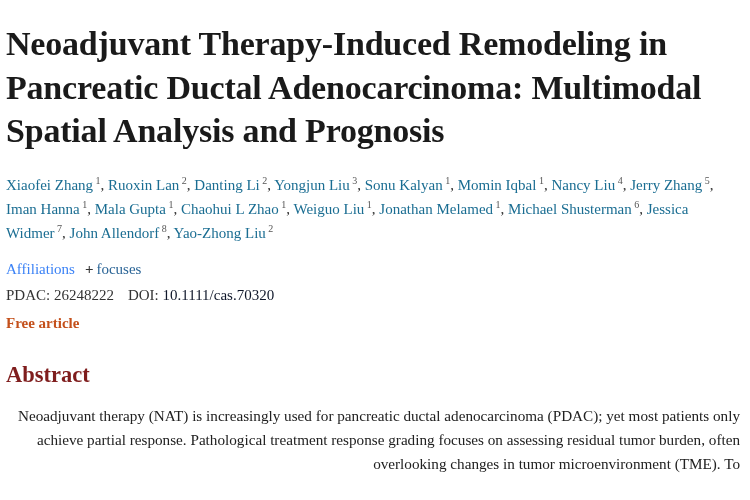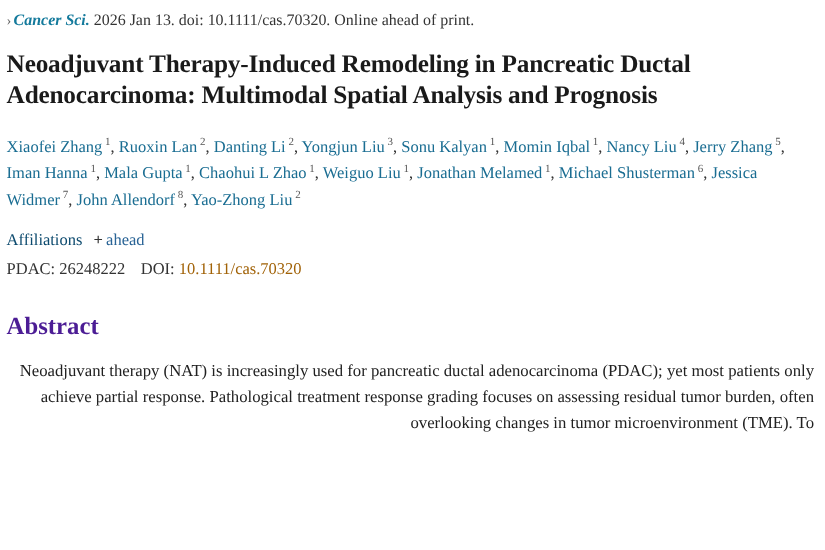--- a/index.html
+++ b/index.html
@@ -37,21 +37,21 @@
     font-weight: bold;
     font-style: italic;
     font-size: 14.5px;
   }
   .citation .rest {
     color: #333333;
   }
 
   
   .title {
-    font-size: 23px;
+    font-size: 34px;
     line-height: 1.28;
     font-weight: bold;
     color: #1a1a1a;
     margin: 14px 0 0 0;
     letter-spacing: -0.2px;
     max-width: 700px;
   }
 
   
   .authors {
@@ -71,88 +71,86 @@
     color: #555;
   }
   .comma { color: #333; }
 
   
   .affil-row {
     margin: 16px 0 0 0;
     font-size: 15px;
     color: #333;
   }
-  .affil-label { color: #0c4a6e; }
+  .affil-label { color: #3b82f6; }
   .expand-btn {
     color: #2a6496;
     margin-left: 10px;
     cursor: pointer;
   }
   .plus {
     color: #333;
     font-weight: bold;
     margin-right: 3px;
   }
 
   .idline {
     margin: 9px 0 0 0;
     font-size: 15px;
     color: #333;
   }
   .idline .sep { display: inline-block; width: 14px; }
   .doi-link {
-    color: #a16207;
+    color: #0f172a;
     text-decoration: none;
     cursor: pointer;
   }
 
   .free-article {
     margin: 11px 0 0 0;
     font-size: 15px;
     color: #c4501b;
     font-weight: bold;
     cursor: pointer;
   }
 
   
   .abstract-head {
     margin: 30px 0 0 0;
     font-size: 22.5px;
     font-weight: bold;
-    color: #4c1d95;
+    color: #7f1d1d;
   }
   .abstract-body {
     margin: 16px 0 0 0;
     font-size: 15.2px;
     line-height: 1.56;
     color: #212121;
     max-width: 740px;
     text-align: right;
   }
 </style>
 </head>
 <body>
 
 <div class="page">
 
-  <div class="citation">
-    <span class="chevron">›</span><span class="journal">Cancer Sci.</span><span class="rest"> 2026 Jan 13. doi: 10.1111/cas.70320. Online ahead of print.</span>
-  </div>
 
   <h1 class="title">Neoadjuvant Therapy-Induced Remodeling in Pancreatic Ductal Adenocarcinoma: Multimodal Spatial Analysis and Prognosis</h1>
 
   <div class="authors"><span class="author-name">Xiaofei Zhang</span><span class="sup"> 1</span><span class="comma">, </span><span class="author-name">Ruoxin Lan</span><span class="sup"> 2</span><span class="comma">, </span><span class="author-name">Danting Li</span><span class="sup"> 2</span><span class="comma">, </span><span class="author-name">Yongjun Liu</span><span class="sup"> 3</span><span class="comma">, </span><span class="author-name">Sonu Kalyan</span><span class="sup"> 1</span><span class="comma">, </span><span class="author-name">Momin Iqbal</span><span class="sup"> 1</span><span class="comma">, </span><span class="author-name">Nancy Liu</span><span class="sup"> 4</span><span class="comma">, </span><span class="author-name">Jerry Zhang</span><span class="sup"> 5</span><span class="comma">, </span><span class="author-name">Iman Hanna</span><span class="sup"> 1</span><span class="comma">, </span><span class="author-name">Mala Gupta</span><span class="sup"> 1</span><span class="comma">, </span><span class="author-name">Chaohui L Zhao</span><span class="sup"> 1</span><span class="comma">, </span><span class="author-name">Weiguo Liu</span><span class="sup"> 1</span><span class="comma">, </span><span class="author-name">Jonathan Melamed</span><span class="sup"> 1</span><span class="comma">, </span><span class="author-name">Michael Shusterman</span><span class="sup"> 6</span><span class="comma">, </span><span class="author-name">Jessica Widmer</span><span class="sup"> 7</span><span class="comma">, </span><span class="author-name">John Allendorf</span><span class="sup"> 8</span><span class="comma">, </span><span class="author-name">Yao-Zhong Liu</span><span class="sup"> 2</span></div>
 
   <div class="affil-row">
-    <span class="affil-label">Affiliations</span><span class="expand-btn"><span class="plus">+</span><span>ahead</span></span>
+    <span class="affil-label">Affiliations</span><span class="expand-btn"><span class="plus">+</span><span>focuses</span></span>
   </div>
 
   <div class="idline">
     <span>PDAC:</span>
     <span>26248222</span><span class="sep"></span><span>DOI:</span>
     <span class="doi-link">10.1111/cas.70320</span>
   </div>
 
+  <div class="free-article">Free article</div>
 
   <h2 class="abstract-head">Abstract</h2>
   <p class="abstract-body">Neoadjuvant therapy (NAT) is increasingly used for pancreatic ductal adenocarcinoma (PDAC); yet most patients only achieve partial response. Pathological treatment response grading focuses on assessing residual tumor burden, often overlooking changes in tumor microenvironment (TME). To</p>
 
 </div>
 
 </body></html>

